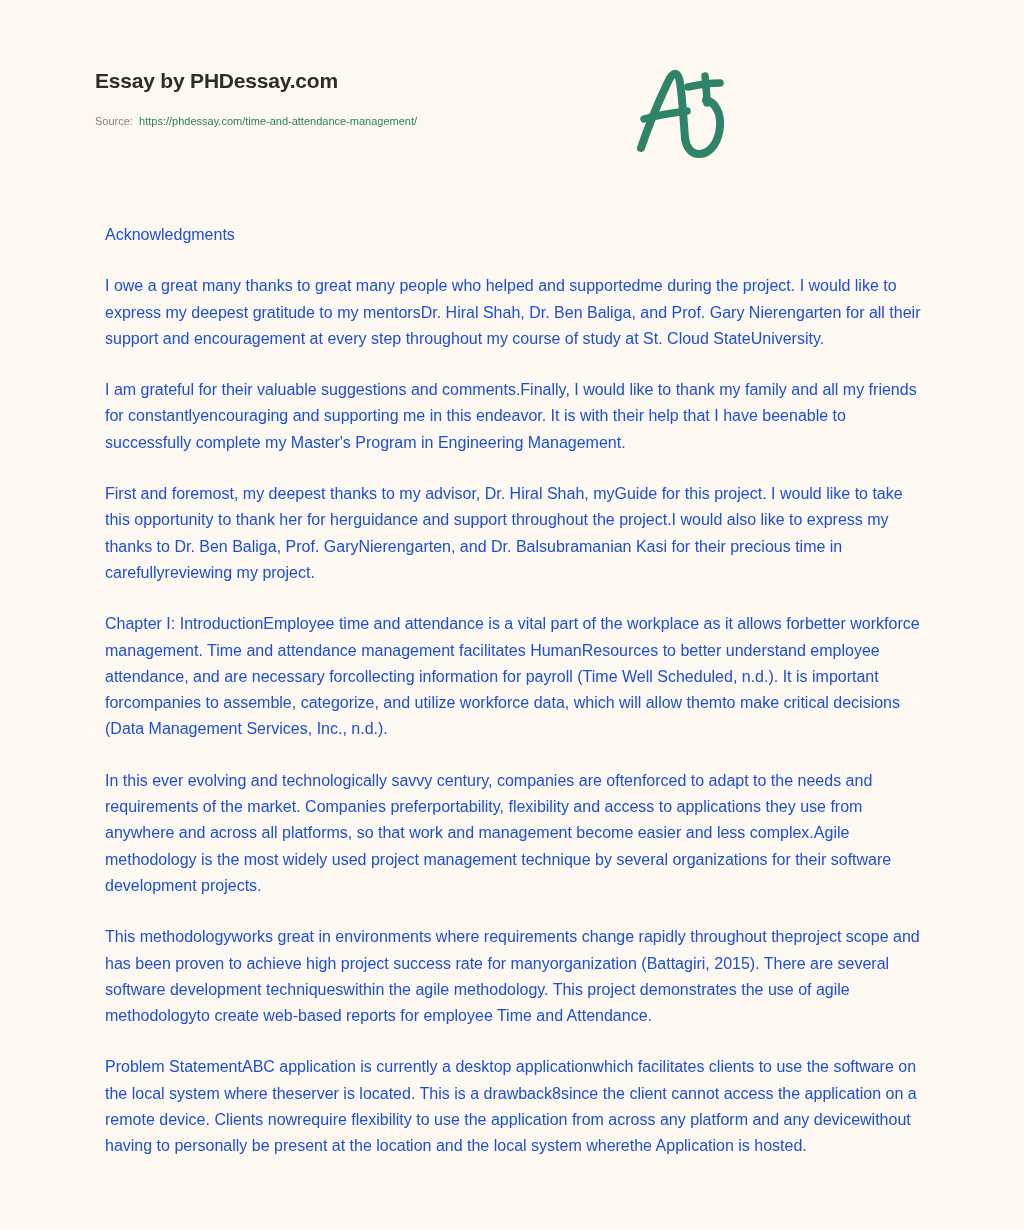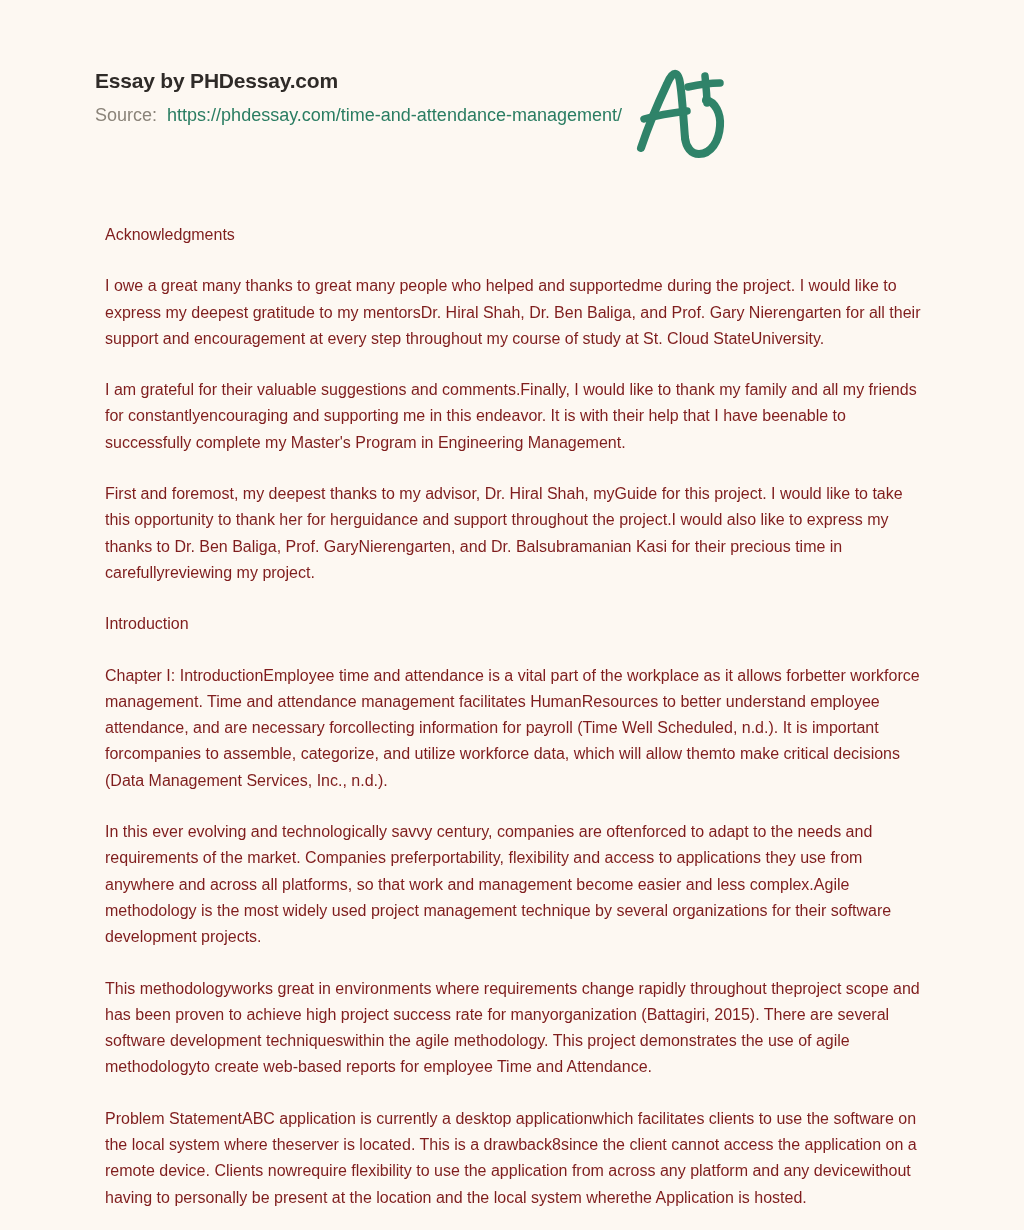--- a/index.html
+++ b/index.html
@@ -36,22 +36,22 @@
   .brand-line {
     font-size: 21px;
     font-weight: bold;
     color: #2f2b28;
     letter-spacing: -0.2px;
     line-height: 26px;
     margin: 0;
   }
 
   .source-line {
-    margin-top: 11px;
-    font-size: 18px;
+    margin-top: 17px;
+    font-size: 11px;
     line-height: 20px;
     color: #8a8379;
     white-space: nowrap;
   }
   .source-label { color: #8a8379; }
   .source-url {
     color: #2a7d62;
     text-decoration: none;
   }
 
@@ -82,21 +82,21 @@
   }
 
   .article-body {
     margin-top: 26px;
     padding-left: 10px;
   }
 
   .para {
     font-size: 16px;
     line-height: 26.3px;
-    color: #7f1d1d;
+    color: #1d4ed8;
     margin: 0 0 25px 0;
     text-align: left;
     max-width: 835px;
   }
   .para:last-child { margin-bottom: 0; }
 </style>
 </head>
 <body>
 
 <div class="page">
@@ -127,21 +127,20 @@
     </div>
   </div>
 
   <div class="article">
 
     <div class="article-body">
       <p class="para">Acknowledgments</p>
       <p class="para">I owe a great many thanks to great many people who helped and supportedme during the project. I would like to express my deepest gratitude to my mentorsDr. Hiral Shah, Dr. Ben Baliga, and Prof. Gary Nierengarten for all their support and encouragement at every step throughout my course of study at St. Cloud StateUniversity.</p>
       <p class="para">I am grateful for their valuable suggestions and comments.Finally, I would like to thank my family and all my friends for constantlyencouraging and supporting me in this endeavor. It is with their help that I have beenable to successfully complete my Master's Program in Engineering Management.</p>
       <p class="para">First and foremost, my deepest thanks to my advisor, Dr. Hiral Shah, myGuide for this project. I would like to take this opportunity to thank her for herguidance and support throughout the project.I would also like to express my thanks to Dr. Ben Baliga, Prof. GaryNierengarten, and Dr. Balsubramanian Kasi for their precious time in carefullyreviewing my project.</p>
-      <p class="para">Introduction</p>
       <p class="para">Chapter I: IntroductionEmployee time and attendance is a vital part of the workplace as it allows forbetter workforce management. Time and attendance management facilitates HumanResources to better understand employee attendance, and are necessary forcollecting information for payroll (Time Well Scheduled, n.d.). It is important forcompanies to assemble, categorize, and utilize workforce data, which will allow themto make critical decisions (Data Management Services, Inc., n.d.).</p>
       <p class="para">In this ever evolving and technologically savvy century, companies are oftenforced to adapt to the needs and requirements of the market. Companies preferportability, flexibility and access to applications they use from anywhere and across all platforms, so that work and management become easier and less complex.Agile methodology is the most widely used project management technique by several organizations for their software development projects.</p>
       <p class="para">This methodologyworks great in environments where requirements change rapidly throughout theproject scope and has been proven to achieve high project success rate for manyorganization (Battagiri, 2015). There are several software development techniqueswithin the agile methodology. This project demonstrates the use of agile methodologyto create web-based reports for employee Time and Attendance.</p>
       <p class="para">Problem StatementABC application is currently a desktop applicationwhich facilitates clients to use the software on the local system where theserver is located. This is a drawback8since the client cannot access the application on a remote device. Clients nowrequire flexibility to use the application from across any platform and any devicewithout having to personally be present at the location and the local system wherethe Application is hosted.</p>
 
     </div>
   </div>
 
 </div>
 

